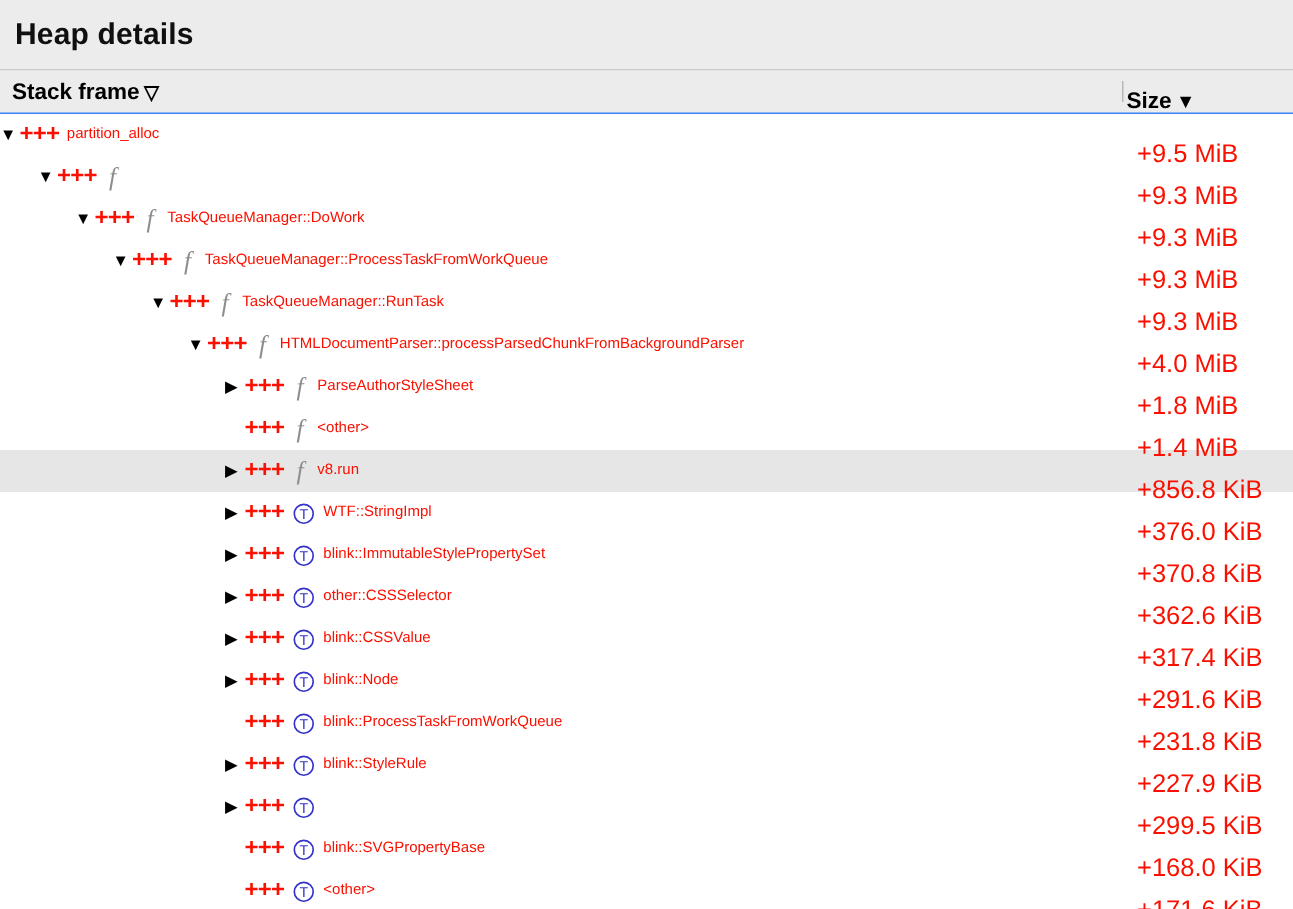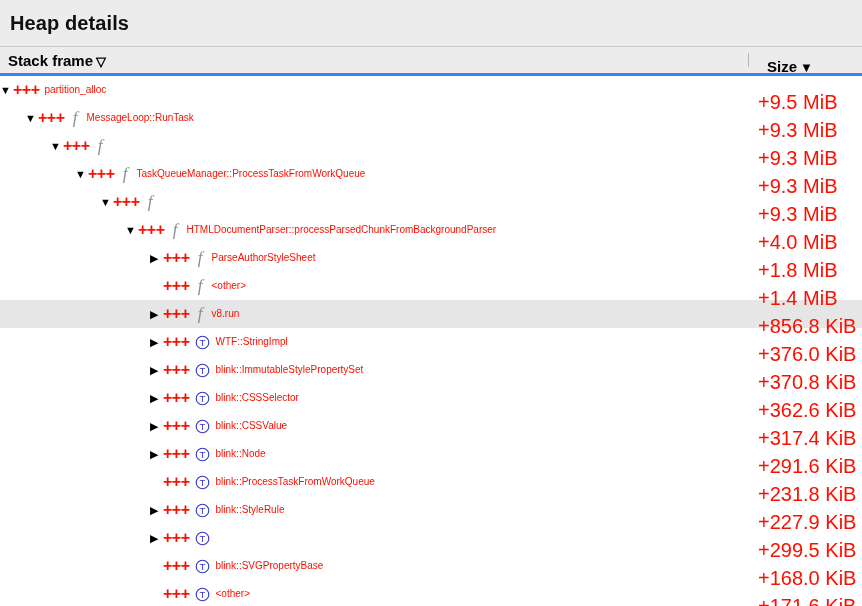--- a/index.html
+++ b/index.html
@@ -31,38 +31,38 @@
     font-size: 20px;
     font-weight: bold;
     color: #101010;
     letter-spacing: 0.1px;
   }
 
   
   #colheader {
     height: 29px;
     background: #ececec;
-    border-bottom: 3px solid #3b82f6;
+    border-bottom: 1px solid #3b82f6;
     box-sizing: border-box;
     display: flex;
     align-items: center;
     position: relative;
   }
   .col-frame {
     flex: 1 1 auto;
     padding-left: 8px;
     font-weight: bold;
     font-size: 15px;
     color: #000;
     white-space: nowrap;
   }
   .col-size {
     width: 114px;
     flex: 0 0 114px;
-    padding-left: 18px;
+    padding-left: 2px;
     font-weight: bold;
     font-size: 15px;
     color: #000;
     border-left: 1px solid #b8b8b8;
     box-sizing: border-box;
     height: 14px;
     line-height: 28px;
     white-space: nowrap;
   }
   .sort-caret {
@@ -92,21 +92,21 @@
     display: flex;
     align-items: center;
     height: 28px;
   }
   .cell-size {
     width: 114px;
     flex: 0 0 114px;
     padding-left: 10px;
     box-sizing: border-box;
     color: #fa1000;
-    font-size: 20px;
+    font-size: 17px;
     white-space: nowrap;
     margin-top: 25px;
   }
 
   .indent {
     flex: 0 0 auto;
     height: 1px;
   }
 
   
@@ -187,49 +187,50 @@
         <span class="frame-label">partition_alloc</span>
       </div>
       <div class="cell-size">+9.5 MiB</div>
     </div>
     <div class="row">
       <div class="cell-frame">
         <span class="indent" style="width: 25px;"></span>
         <span class="twisty">▼</span>
         <span class="plus">+++</span>
         <span class="kind kind-fn">f</span>
-        <span class="frame-label">MessageLoop::RunTask</span>
       </div>
       <div class="cell-size">+9.3 MiB</div>
     </div>
     <div class="row">
       <div class="cell-frame">
         <span class="indent" style="width: 50px;"></span>
         <span class="twisty">▼</span>
         <span class="plus">+++</span>
         <span class="kind kind-fn">f</span>
+        <span class="frame-label">TaskQueueManager::DoWork</span>
       </div>
       <div class="cell-size">+9.3 MiB</div>
     </div>
     <div class="row">
       <div class="cell-frame">
         <span class="indent" style="width: 75px;"></span>
         <span class="twisty">▼</span>
         <span class="plus">+++</span>
         <span class="kind kind-fn">f</span>
         <span class="frame-label">TaskQueueManager::ProcessTaskFromWorkQueue</span>
       </div>
       <div class="cell-size">+9.3 MiB</div>
     </div>
     <div class="row">
       <div class="cell-frame">
         <span class="indent" style="width: 100px;"></span>
         <span class="twisty">▼</span>
         <span class="plus">+++</span>
         <span class="kind kind-fn">f</span>
+        <span class="frame-label">TaskQueueManager::RunTask</span>
       </div>
       <div class="cell-size">+9.3 MiB</div>
     </div>
     <div class="row">
       <div class="cell-frame">
         <span class="indent" style="width: 125px;"></span>
         <span class="twisty">▼</span>
         <span class="plus">+++</span>
         <span class="kind kind-fn">f</span>
         <span class="frame-label">HTMLDocumentParser::processParsedChunkFromBackgroundParser</span>
@@ -300,21 +301,21 @@
       <div class="cell-frame">
         <span class="indent" style="width: 150px;"></span>
         <span class="twisty">▶</span>
         <span class="plus">+++</span>
         <span class="kind kind-type">
           <svg width="15" height="15" viewBox="0 0 15 15">
             <circle cx="7.5" cy="7.5" r="6.3" fill="none" stroke="#3333cc" stroke-width="1.1"></circle>
             <text x="7.5" y="11.3" text-anchor="middle" font-size="9.5" font-family="&quot;Liberation Sans&quot;, sans-serif" fill="#3333cc">T</text>
           </svg>
         </span>
-        <span class="frame-label">blink::CSSSelector</span>
+        <span class="frame-label">other::CSSSelector</span>
       </div>
       <div class="cell-size">+362.6 KiB</div>
     </div>
     <div class="row">
       <div class="cell-frame">
         <span class="indent" style="width: 150px;"></span>
         <span class="twisty">▶</span>
         <span class="plus">+++</span>
         <span class="kind kind-type">
           <svg width="15" height="15" viewBox="0 0 15 15">

